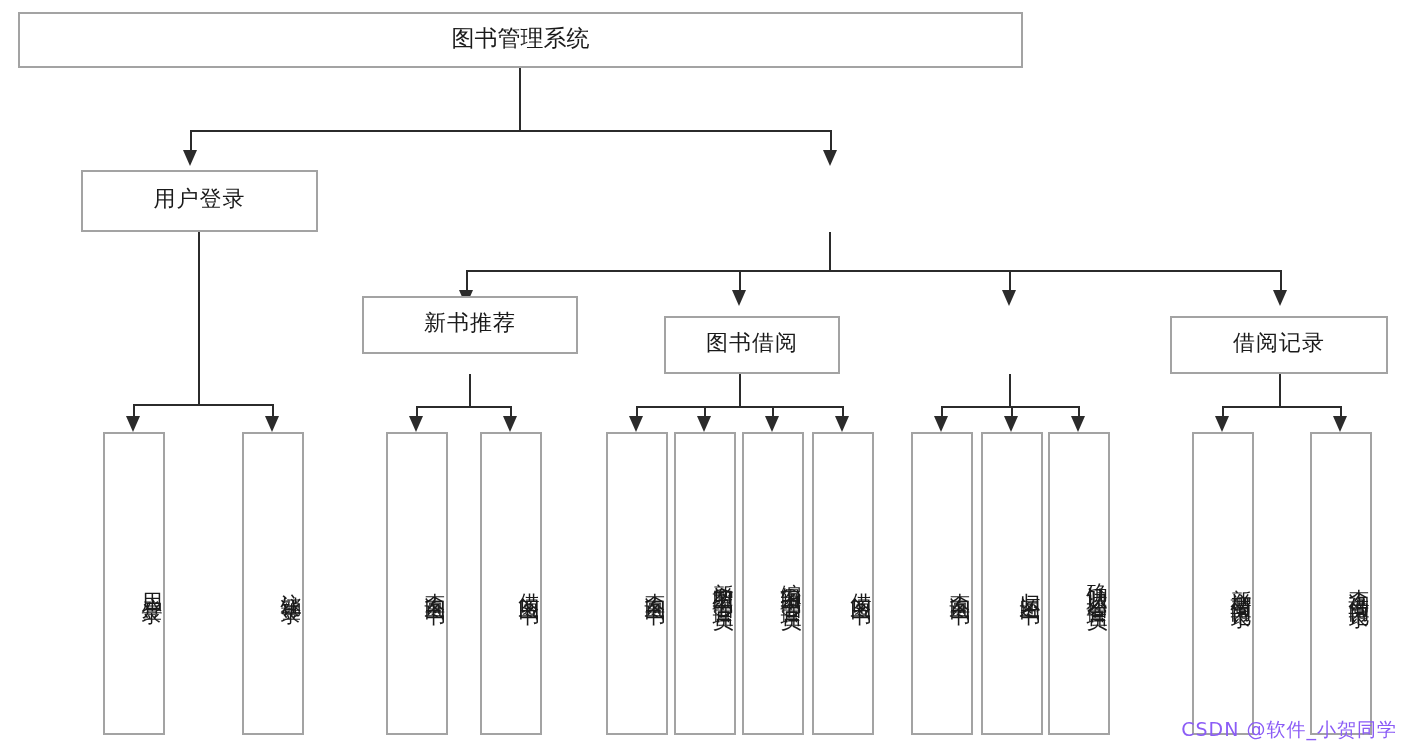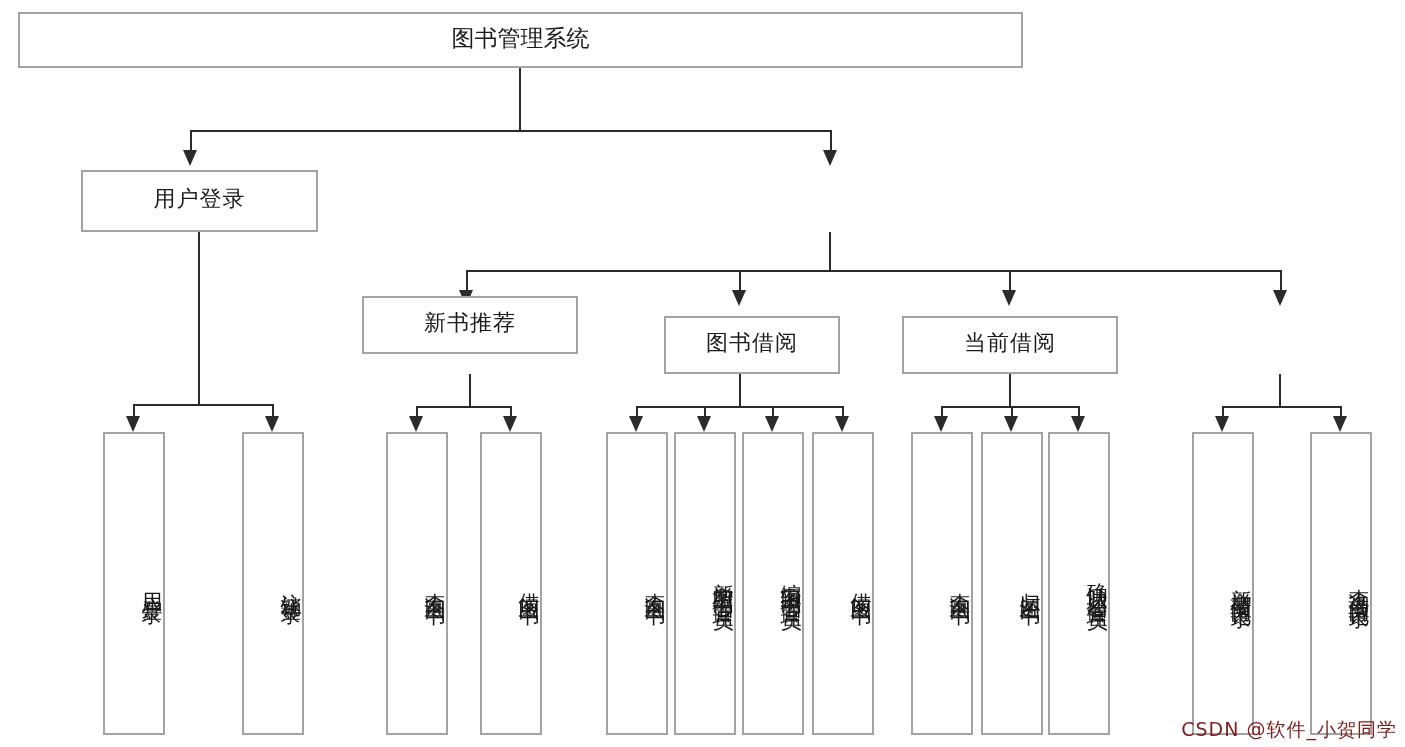--- a/index.html
+++ b/index.html
@@ -65,21 +65,21 @@
     border-left:7px solid transparent;
     border-right:7px solid transparent;
     border-top:16px solid #2b2b2b;
   }
   
   .watermark{
     position:absolute;
     right:8px;
     bottom:4px;
     font-size:19px;
-    color:#7f1d1d;
+    color:#8b5cf6;
     letter-spacing:1px;
     white-space:nowrap;
     pointer-events:none;
   }
 </style>
 </head>
 <body>
 
 <div id="stage">
 
@@ -116,22 +116,22 @@
   <div class="arrow" style="left:1002px;top:290px;"></div>
   <div class="lineV" style="left:1280px;top:270px;height:22px;"></div>
   <div class="arrow" style="left:1273px;top:290px;"></div>
 
   <div class="node h" style="left:362px;top:296px;width:216px;height:58px;">
     <span>新书推荐</span>
   </div>
   <div class="node h" style="left:664px;top:316px;width:176px;height:58px;">
     <span>图书借阅</span>
   </div>
-  <div class="node h" style="left:902px;top:316px;width:216px;height:58px;">
-    <span>当前借阅</span>
+  <div class="node h" style="left:1170px;top:316px;width:218px;height:58px;">
+    <span>借阅记录</span>
   </div>
 
   <div class="lineV" style="left:469px;top:374px;height:32px;"></div>
   <div class="lineH" style="left:416px;top:406px;width:95px;"></div>
   <div class="lineV" style="left:416px;top:406px;height:12px;"></div>
   <div class="arrow" style="left:409px;top:416px;"></div>
   <div class="lineV" style="left:510px;top:406px;height:12px;"></div>
   <div class="arrow" style="left:503px;top:416px;"></div>
 
   <div class="lineV" style="left:739px;top:374px;height:32px;"></div>

